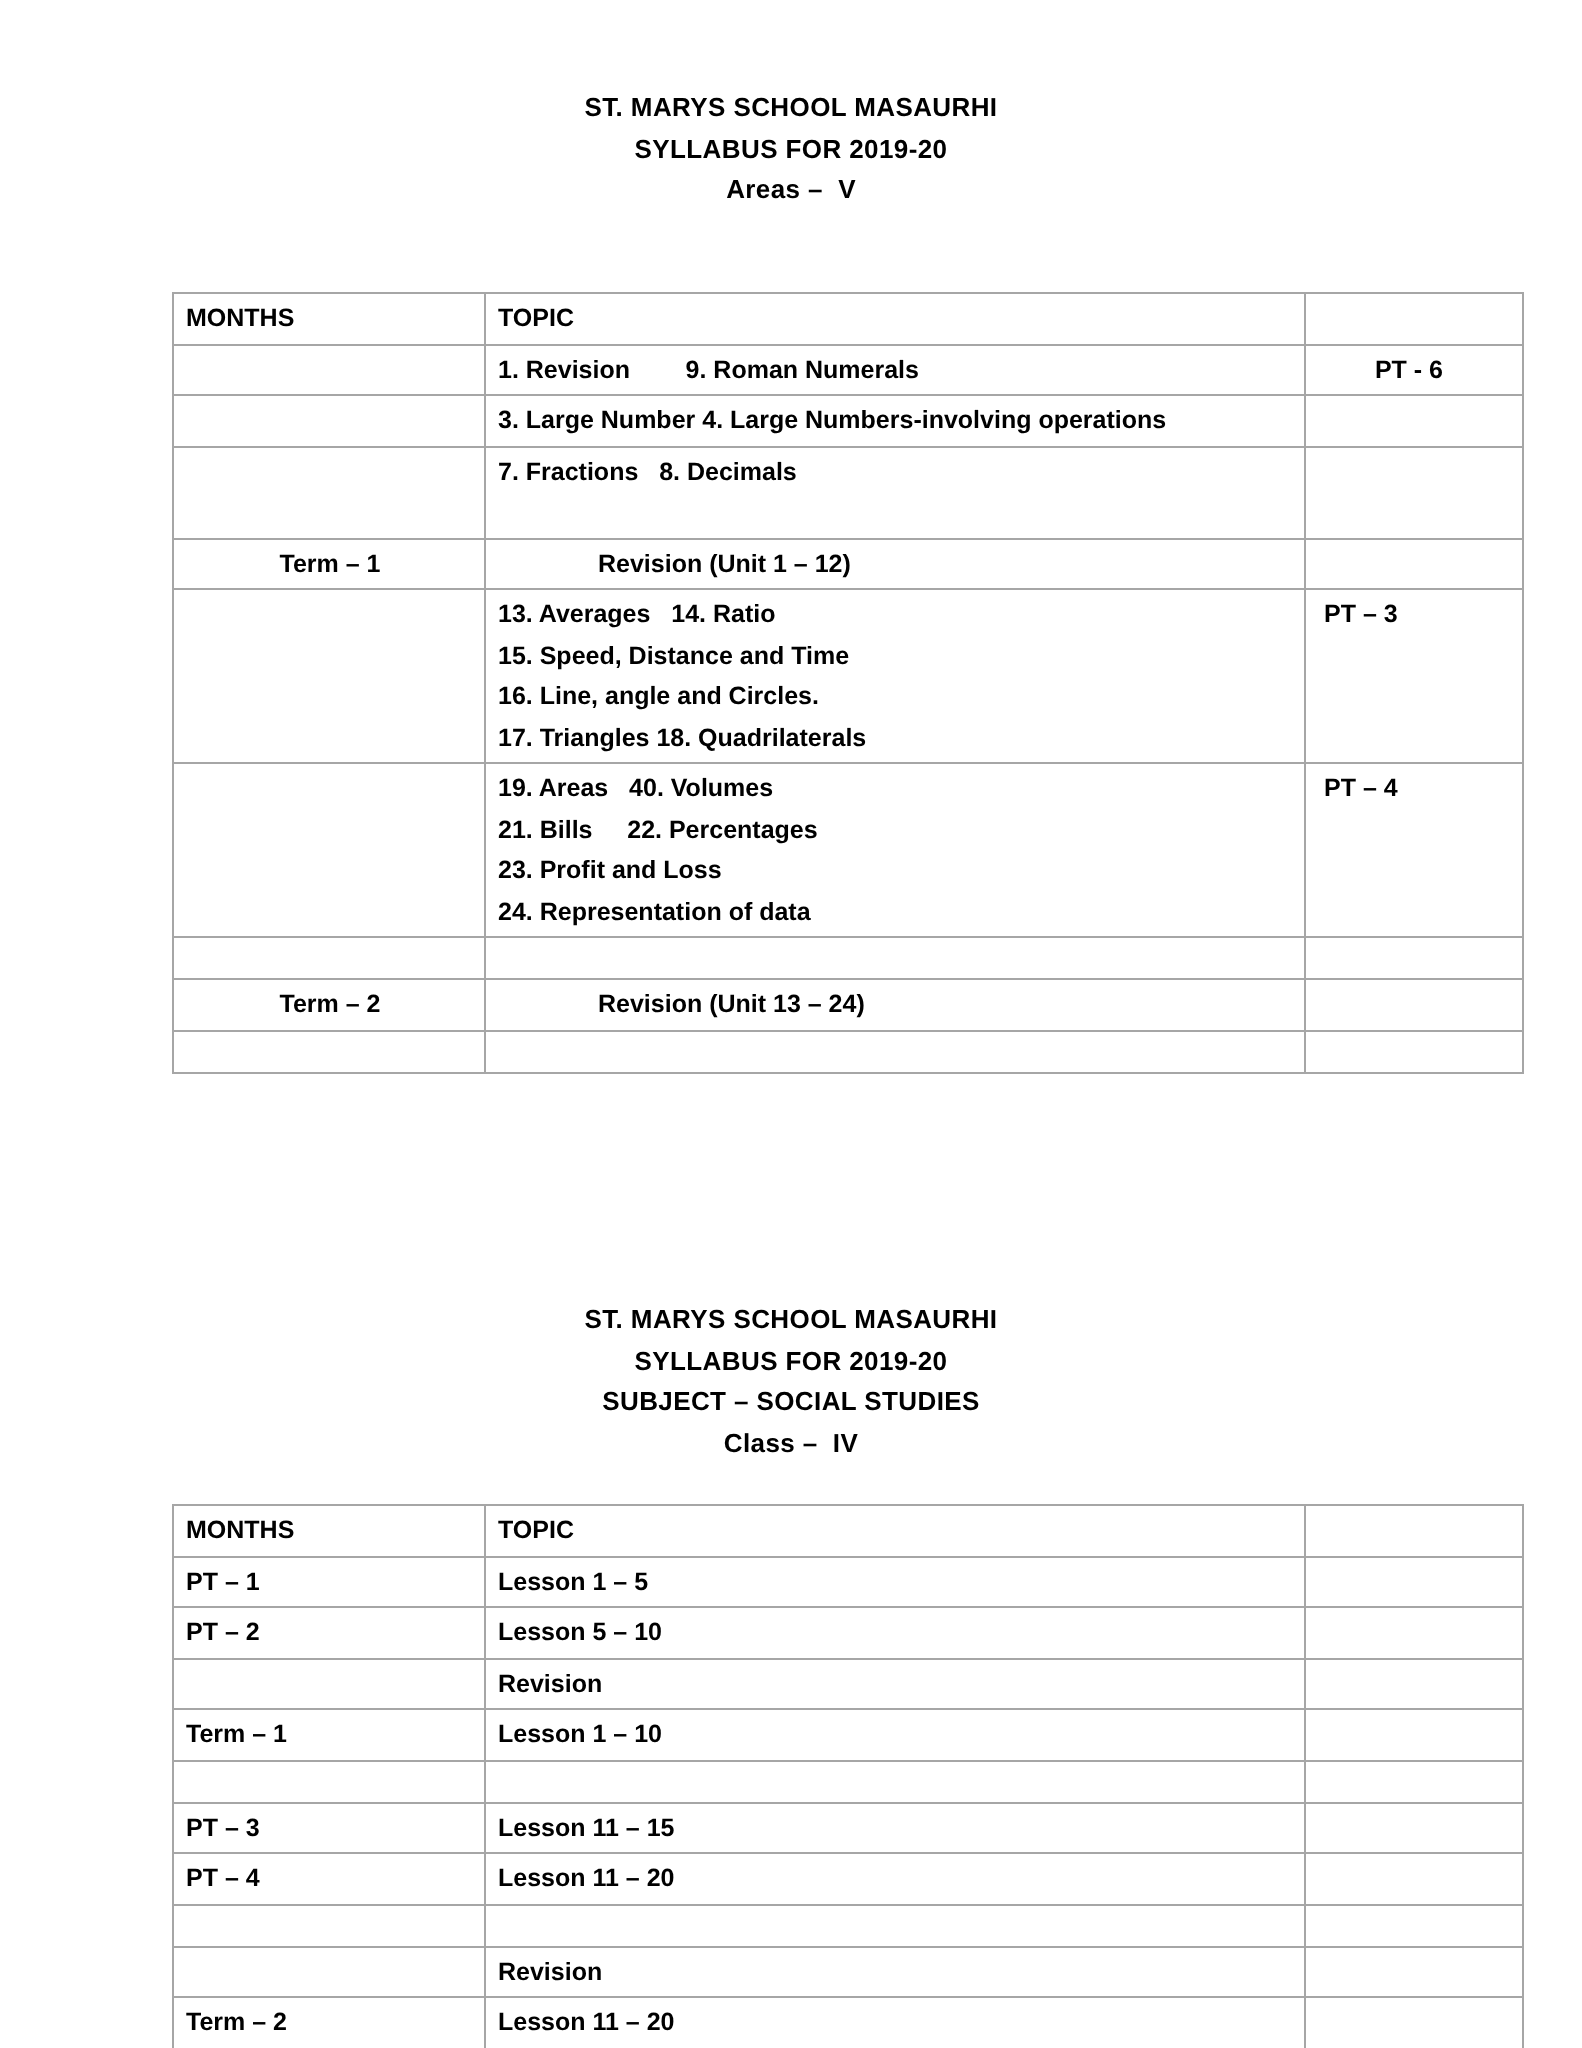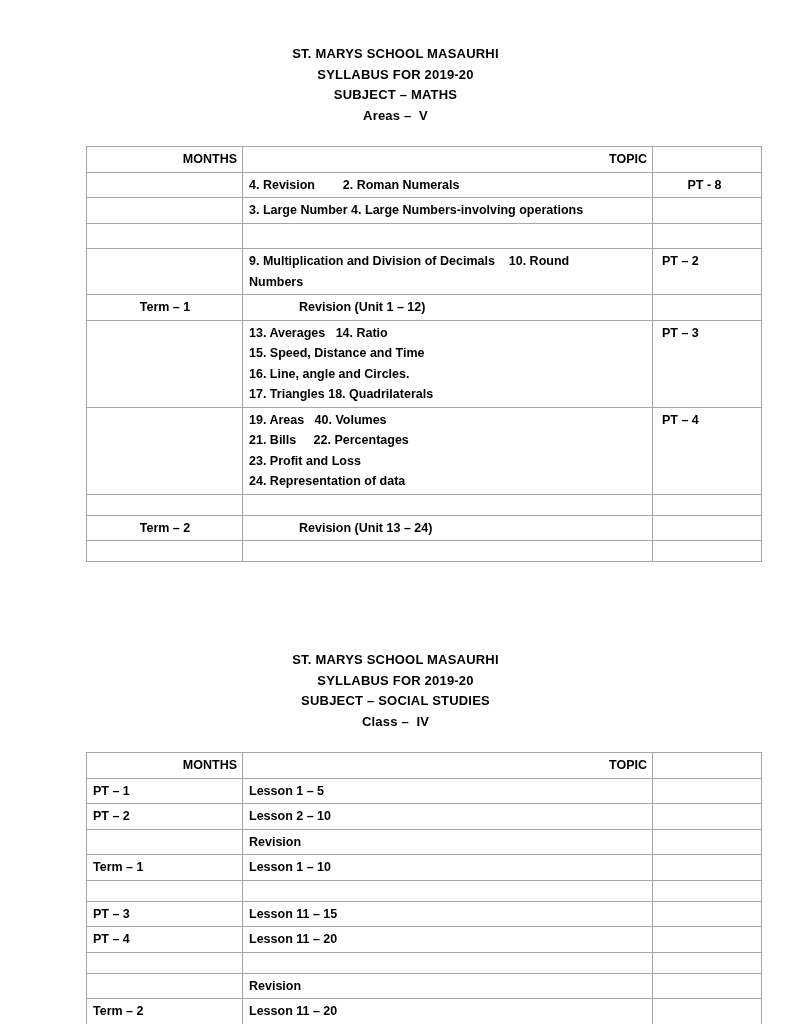--- a/index.html
+++ b/index.html
@@ -51,21 +51,21 @@
   }
   td .cellpad {
     padding: 2px 5px 2px 6px;
     line-height: 20.5px;
     min-height: 16px;
   }
   td.col-months { width: 155px; }
   td.col-topic  { width: 409px; }
   td.col-pt     { width: 108px; }
 
-  .hdr-cell .cellpad { text-align: right; font-weight: bold; }
+  .hdr-cell .cellpad { text-align: left; font-weight: bold; }
   .center .cellpad { text-align: center; }
   .indent .cellpad { padding-left: 56px; }
   .ptcell .cellpad { padding-left: 9px; }
   .ptcell-center .cellpad { text-align: center; padding-left: 0; }
 
   
   tr.thick-top > td { border-top: 1.6px solid #666; }
 
   .line { display: block; white-space: pre-wrap; }
   .blankline { display: block; height: 20.5px; }
@@ -77,21 +77,20 @@
   .table-2-wrap    { position: absolute; left: 86px; top: 752px; }
 </style>
 </head>
 <body>
 
 <div class="page">
 
   <div class="doc-heading block-1-heading">
     <span class="hline">ST. MARYS SCHOOL MASAURHI</span>
     <span class="hline">SYLLABUS FOR 2019-20</span>
-    <span class="hline">SUBJECT – MATHS</span>
     <span class="hline">Areas –  V</span>
   </div>
 
   <div class="table-1-wrap">
     <table class="syllabus">
       <tbody>
         <tr>
           <td class="col-months hdr-cell">
               <div class="cellpad">
                 <span class="line">MONTHS</span>
@@ -110,26 +109,26 @@
         </tr>
 
         <tr>
           <td class="col-months">
               <div class="cellpad">
                 <span class="line"></span>
               </div>
             </td>
           <td class="col-topic">
               <div class="cellpad">
-                <span class="line">4. Revision        2. Roman Numerals</span>
+                <span class="line">1. Revision        9. Roman Numerals</span>
               </div>
             </td>
           <td class="col-pt ptcell-center">
               <div class="cellpad">
-                <span class="line">PT - 8</span>
+                <span class="line">PT - 6</span>
               </div>
             </td>
         </tr>
 
         <tr>
           <td class="col-months">
               <div class="cellpad">
                 <span class="line"></span>
               </div>
             </td>
@@ -147,48 +146,31 @@
 
 
         <tr>
           <td class="col-months">
               <div class="cellpad">
                 <span class="line"></span>
               </div>
             </td>
           <td class="col-topic">
               <div class="cellpad">
+                <span class="line">7. Fractions   8. Decimals</span>
                 <span class="blankline"></span>
               </div>
             </td>
           <td class="col-pt ptcell">
               <div class="cellpad">
                 <span class="line"></span>
               </div>
             </td>
         </tr>
 
-        <tr>
-          <td class="col-months">
-              <div class="cellpad">
-                <span class="line"></span>
-              </div>
-            </td>
-          <td class="col-topic">
-              <div class="cellpad">
-                <span class="line">9. Multiplication and Division of Decimals    10. Round</span>
-                <span class="line">Numbers</span>
-              </div>
-            </td>
-          <td class="col-pt ptcell">
-              <div class="cellpad">
-                <span class="line">PT – 2</span>
-              </div>
-            </td>
-        </tr>
 
 
         <tr>
           <td class="col-months center">
               <div class="cellpad">
                 <span class="line">Term – 1</span>
               </div>
             </td>
           <td class="col-topic indent">
               <div class="cellpad">
@@ -348,21 +330,21 @@
         </tr>
 
         <tr>
           <td class="col-months">
               <div class="cellpad">
                 <span class="line">PT – 2</span>
               </div>
             </td>
           <td class="col-topic">
               <div class="cellpad">
-                <span class="line">Lesson 2 – 10</span>
+                <span class="line">Lesson 5 – 10</span>
               </div>
             </td>
           <td class="col-pt">
               <div class="cellpad">
                 <span class="line"></span>
               </div>
             </td>
         </tr>
 
         <tr>

